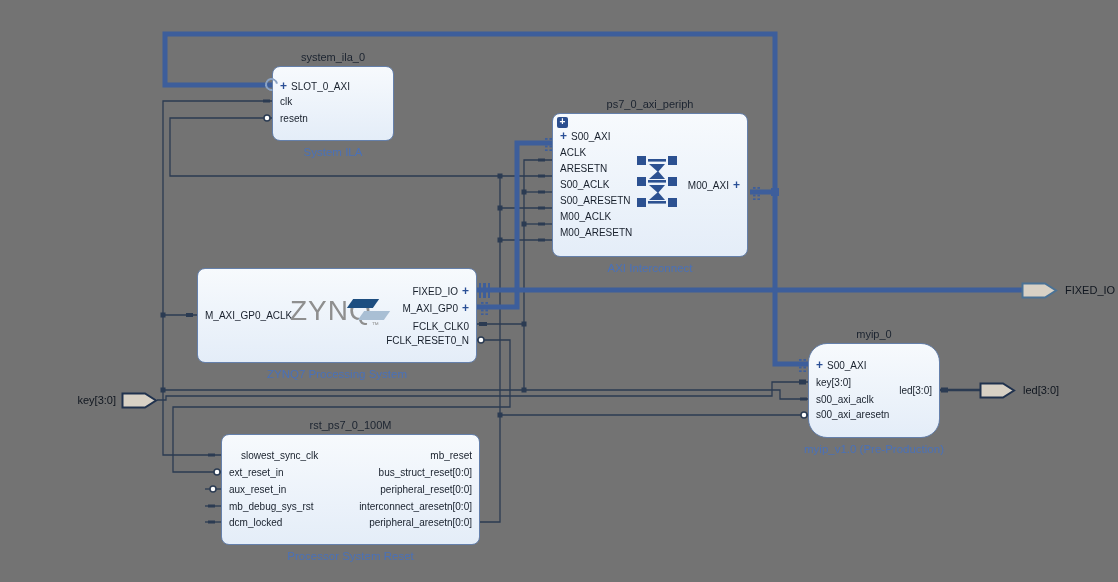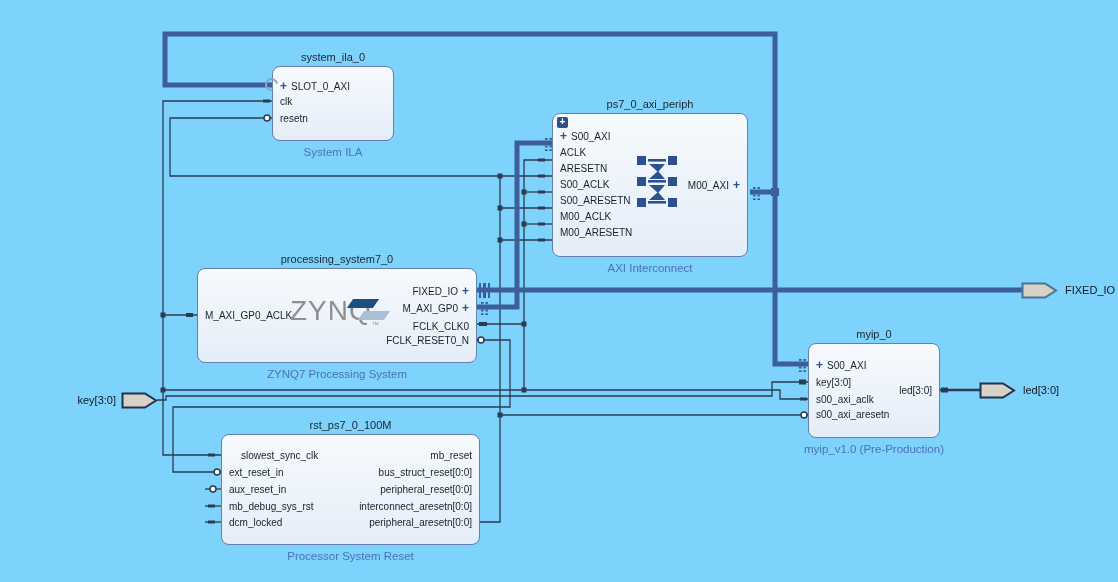--- a/index.html
+++ b/index.html
@@ -1,16 +1,16 @@
 <!DOCTYPE html>
 <html><head>
 <meta charset="utf-8">
 <style>
   html,body{margin:0;padding:0;background:#ffffff;}
-  #canvas{position:relative;width:1118px;height:582px;background:#7dd3fc;overflow:hidden;
+  #canvas{position:relative;width:1118px;height:582px;background:#737373;overflow:hidden;
           font-family:"Liberation Sans",sans-serif;}
   svg.wires{position:absolute;left:0;top:0;z-index:1;}
   .blk{position:absolute;z-index:3;border:1px solid #6580ab;border-radius:8px;
        background:linear-gradient(#f7fafd,#e4edf8);box-sizing:border-box;}
   .blk-title{position:absolute;top:-16px;left:-30px;right:-30px;text-align:center;
              font-size:11px;color:#1c2430;white-space:nowrap;}
   .blk-sub{position:absolute;bottom:-18px;left:-40px;right:-40px;text-align:center;
            font-size:11.5px;color:#4a71b8;white-space:nowrap;}
   .port{position:absolute;height:12px;line-height:12px;font-size:10px;color:#18202c;white-space:nowrap;z-index:4;}
   .port.l{left:7px;}
@@ -162,33 +162,32 @@
         <path d="M12,9 L28,9 L21,17 Z"></path>
           <path d="M12,24 L28,24 L21,16 Z"></path>
         <path d="M12,30 L28,30 L21,38 Z"></path>
           <path d="M12,45 L28,45 L21,37 Z"></path>
       </g>
     </svg>
     <div class="blk-sub">AXI Interconnect</div>
   </div>
 
   <div class="blk" style="left:197px;top:268px;width:280px;height:95px;">
-    <div class="blk-title">processing_system7_0</div>
     <div class="port l" style="top:41px;">M_AXI_GP0_ACLK</div>
     <div class="port r" style="top:16px;"><span>FIXED_IO</span><span class="plus post">+</span></div>
     <div class="port r" style="top:33px;"><span>M_AXI_GP0</span><span class="plus post">+</span></div>
     <div class="port r" style="top:52px;">FCLK_CLK0</div>
     <div class="port r" style="top:66px;">FCLK_RESET0_N</div>
     <div class="zynq-logo"><span>ZYNQ</span><span class="zynq-tm">™</span></div>
     <div class="swoosh" style="left:152px;top:30px;width:26px;height:9px;background:#1d4e80;"></div>
     <div class="swoosh" style="left:163px;top:42px;width:26px;height:9px;background:#a9bfd4;"></div>
     <div class="blk-sub">ZYNQ7 Processing System</div>
   </div>
 
-  <div class="blk" style="left:808px;top:343px;width:132px;height:95px;">
+  <div class="blk" style="left:808px;top:343px;width:132px;height:95px;border-radius:19px;">
     <div class="blk-title">myip_0</div>
     <div class="port l" style="top:15px;"><span class="plus pre">+</span><span>S00_AXI</span></div>
     <div class="port l" style="top:33px;">key[3:0]</div>
     <div class="port l" style="top:50px;">s00_axi_aclk</div>
     <div class="port l" style="top:65px;">s00_axi_aresetn</div>
     <div class="port r" style="top:41px;">led[3:0]</div>
     <div class="blk-sub">myip_v1.0 (Pre-Production)</div>
   </div>
 
   <div class="blk" style="left:221px;top:434px;width:259px;height:111px;">

